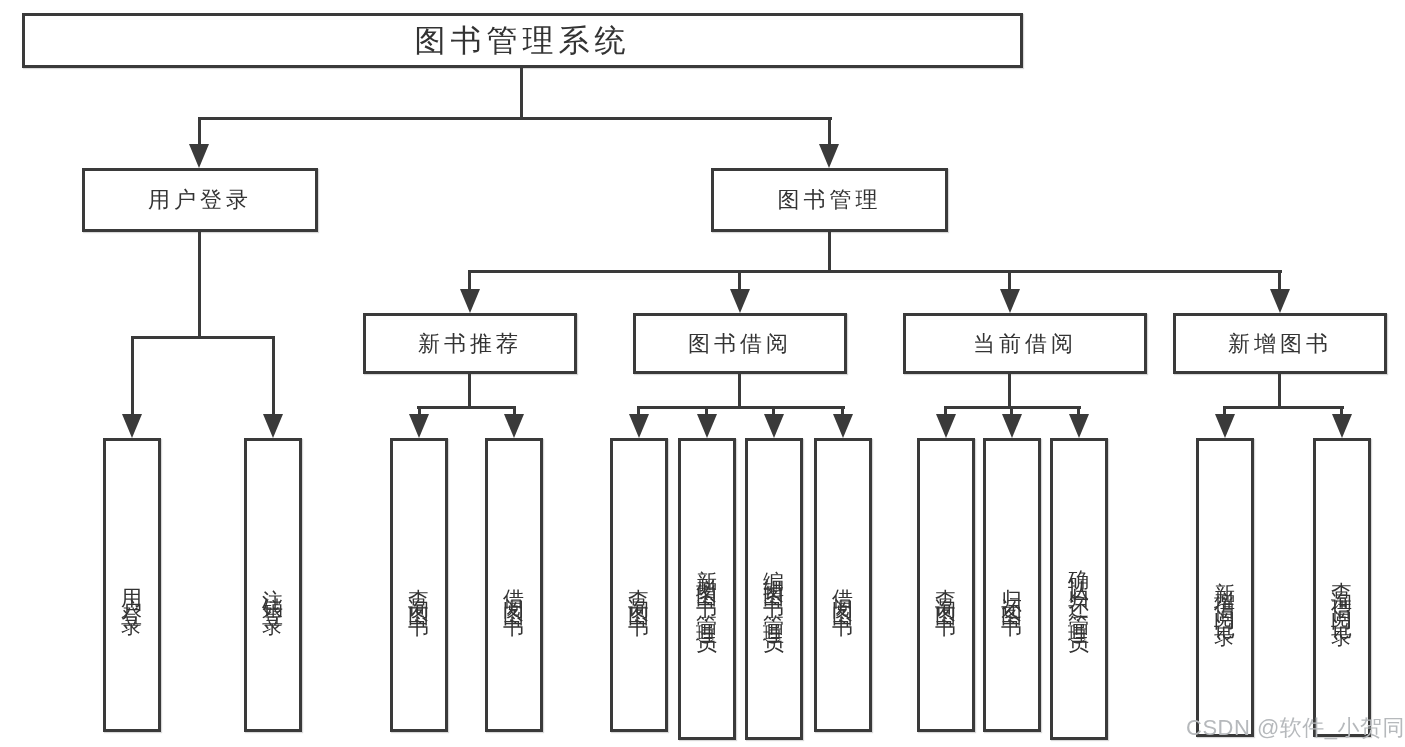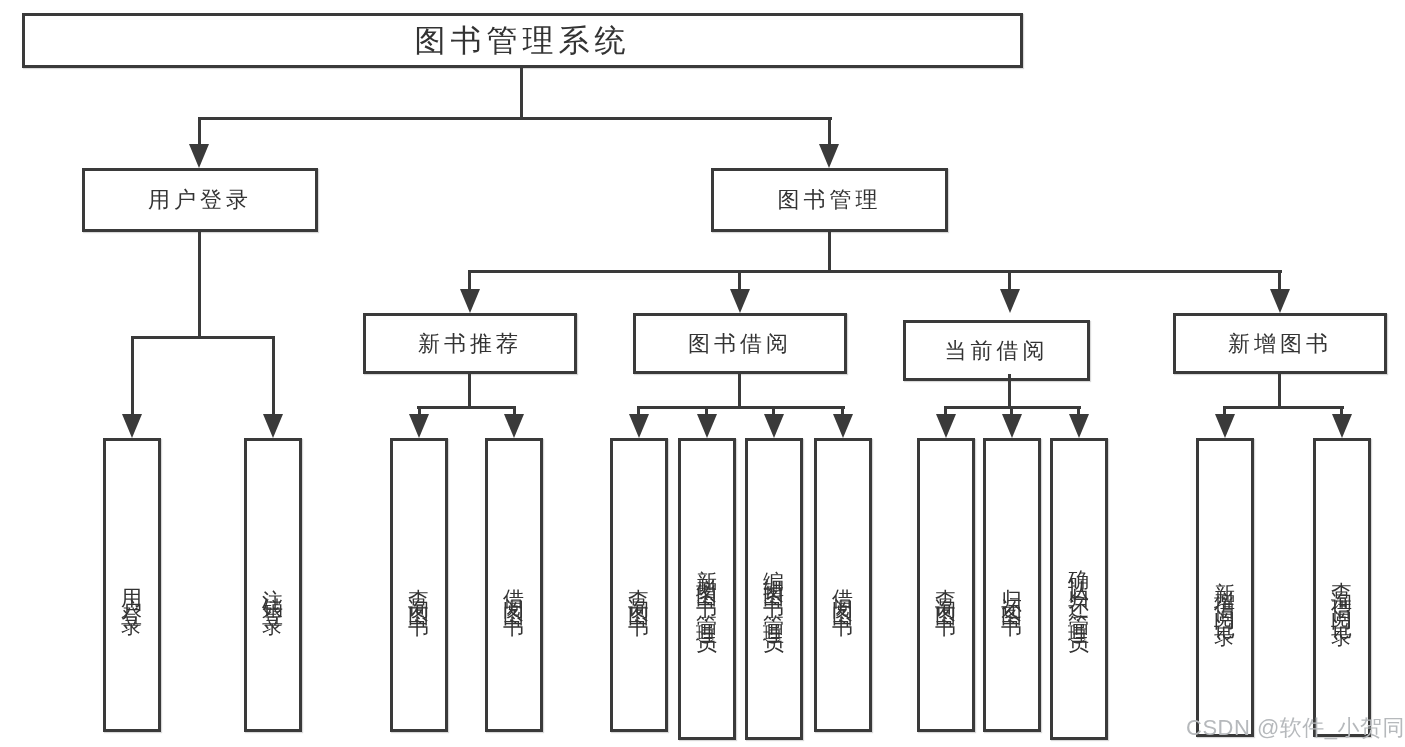--- a/index.html
+++ b/index.html
@@ -47,21 +47,21 @@
   <div class="node" style="left:711px;top:168px;width:237px;height:64px">
     <span class="lbl">图书管理</span>
   </div>
 
   <div class="node" style="left:363px;top:313px;width:214px;height:61px">
     <span class="lbl">新书推荐</span>
   </div>
   <div class="node" style="left:633px;top:313px;width:214px;height:61px">
     <span class="lbl">图书借阅</span>
   </div>
-  <div class="node" style="left:903px;top:320px;width:187px;height:61px">
+  <div class="node" style="left:903px;top:313px;width:244px;height:61px">
     <span class="lbl">当前借阅</span>
   </div>
   <div class="node" style="left:1173px;top:313px;width:214px;height:61px">
     <span class="lbl">新增图书</span>
   </div>
 
   <div class="node v" style="left:103px;top:438px;width:58px;height:294px">
     <span class="lbl">用户登录</span>
   </div>
   <div class="node v" style="left:244px;top:438px;width:58px;height:294px">

